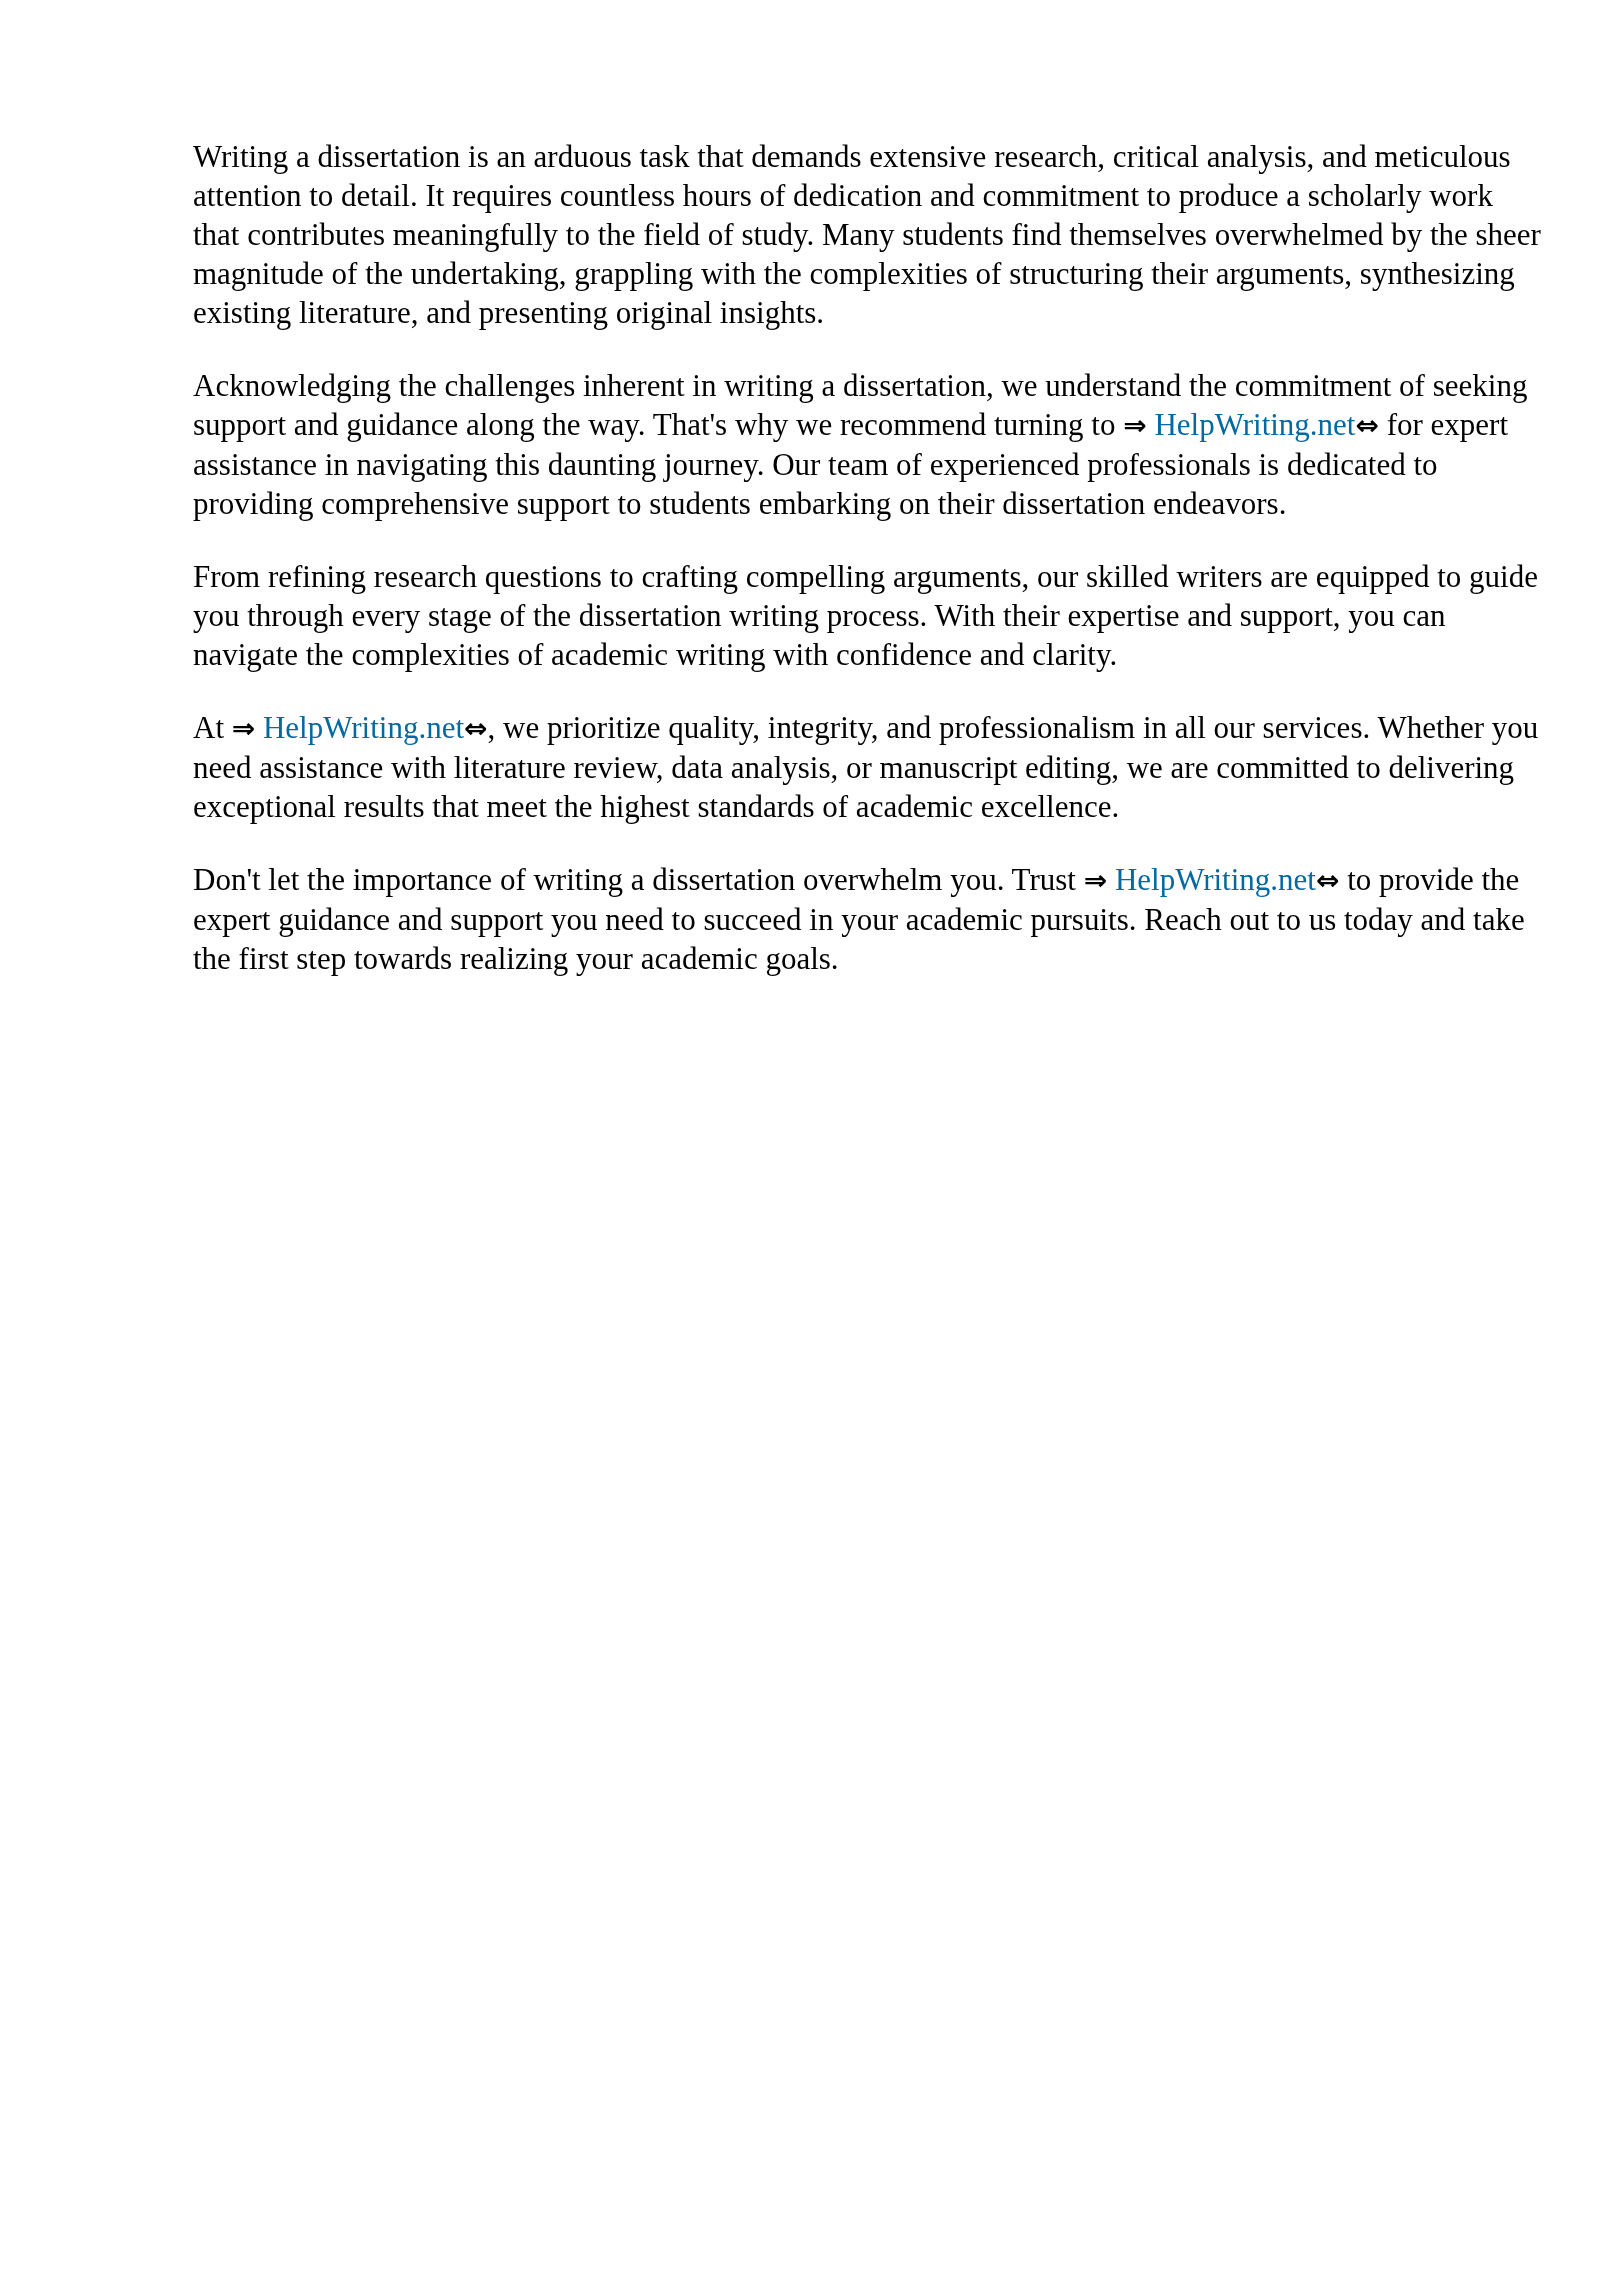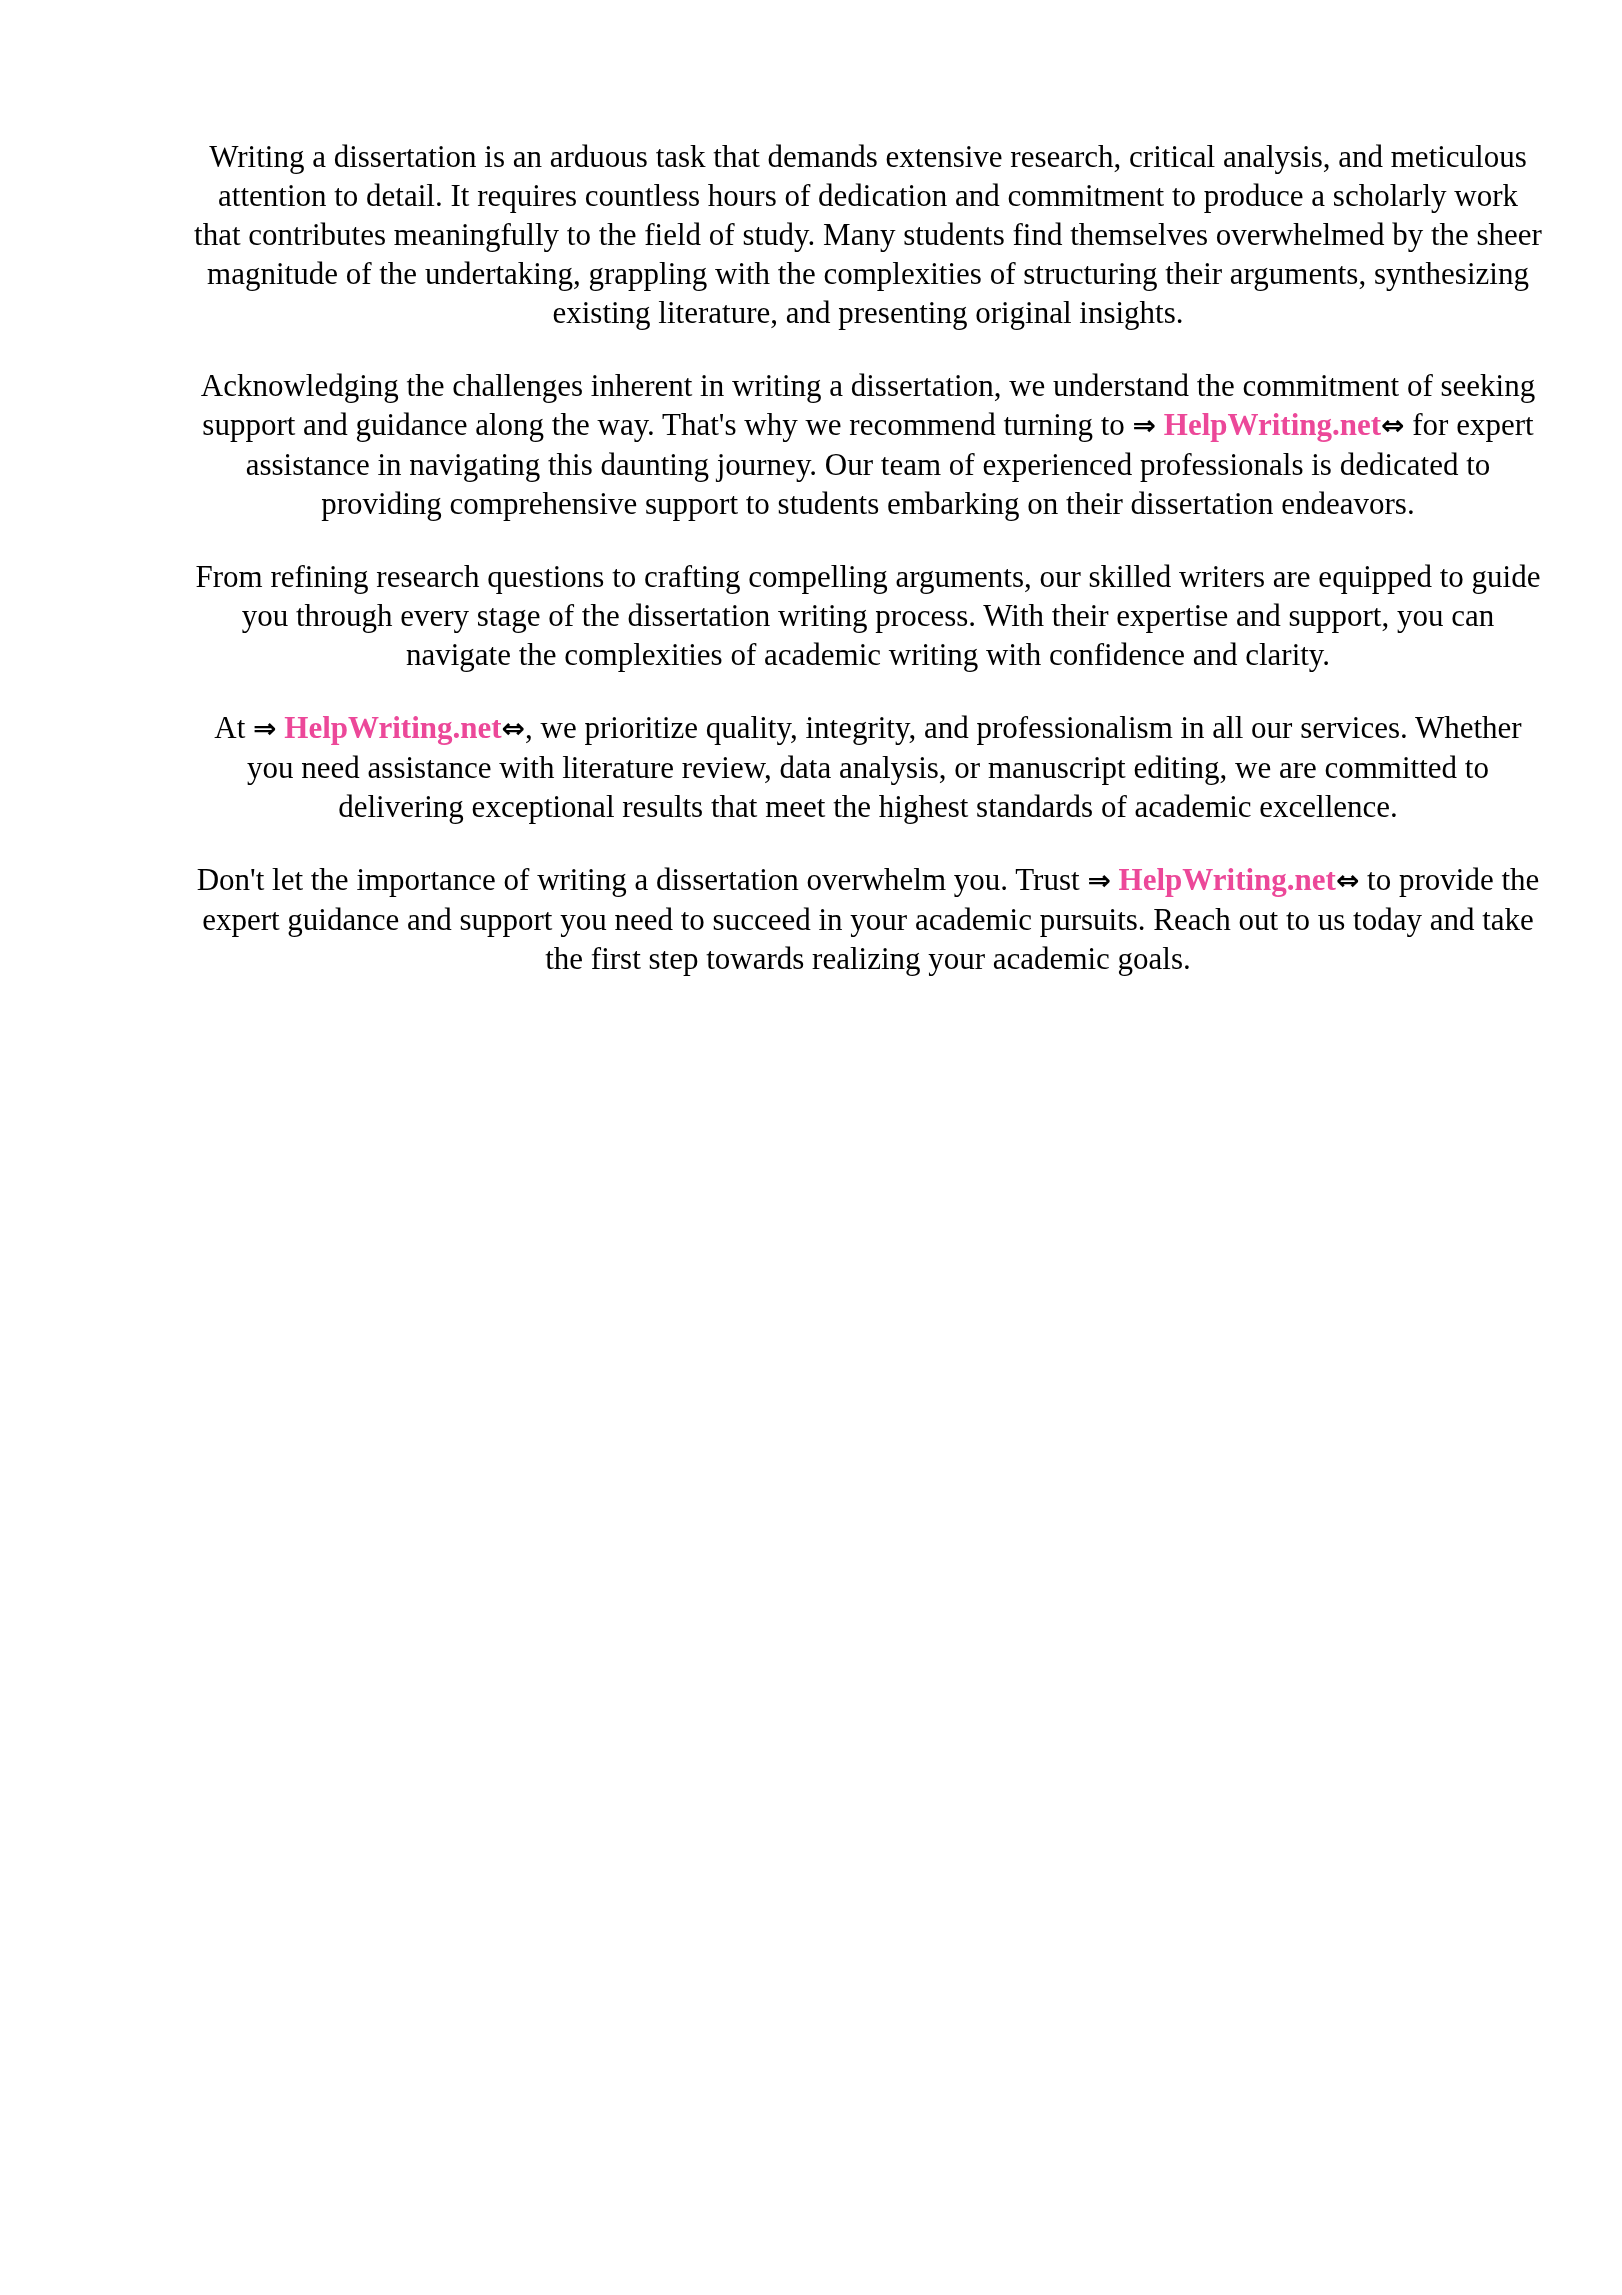--- a/index.html
+++ b/index.html
@@ -6,24 +6,23 @@
   body { width: 1622px; height: 2295px; position: relative; overflow: hidden; }
   .page {
     position: absolute;
     left: 193px;
     top: 137px;
     width: 1350px;
     font-family: "Liberation Serif", "DejaVu Serif", serif;
     font-size: 31px;
     line-height: 39px;
     color: #000000;
-    text-align: center;
   }
   .para { margin: 0 0 34px 0; }
-  .link { color: #ec4899; font-weight: bold; text-decoration: none; }
+  .link { color: #0369a1; font-weight: normal; text-decoration: none; }
   .arrow { font-family: "DejaVu Sans", sans-serif; font-size: 28px; font-weight: bold; }
 </style>
 </head>
 <body>
 
 <div class="page">
 
   <p class="para">
     <span>Writing a dissertation is an arduous task that demands extensive research, critical analysis, and meticulous attention to detail. It requires countless hours of dedication and commitment to produce a scholarly work that contributes meaningfully to the field of study. Many students find themselves overwhelmed by the sheer magnitude of the undertaking, grappling with the complexities of structuring their arguments, synthesizing existing literature, and presenting original insights.</span>
   </p>

